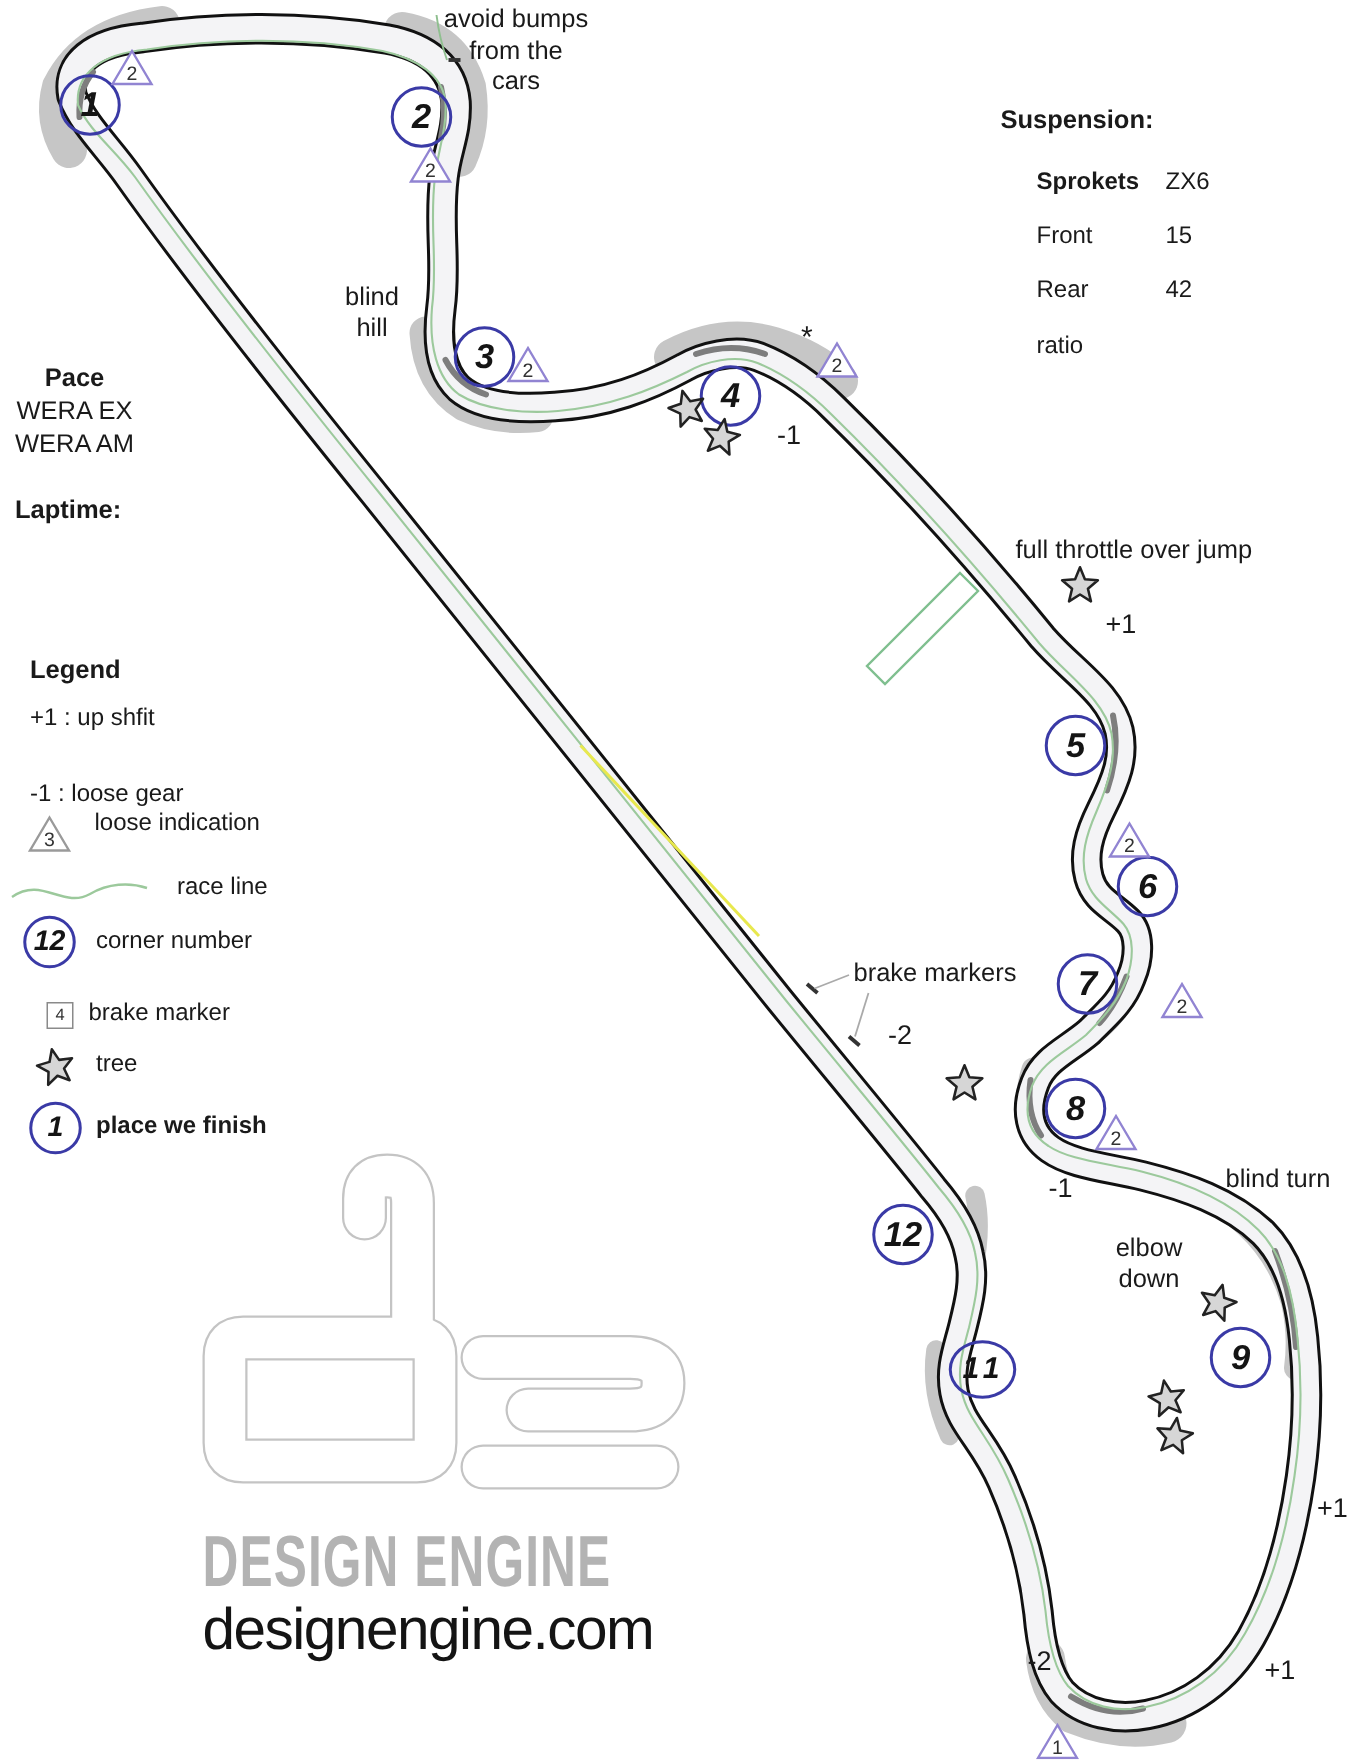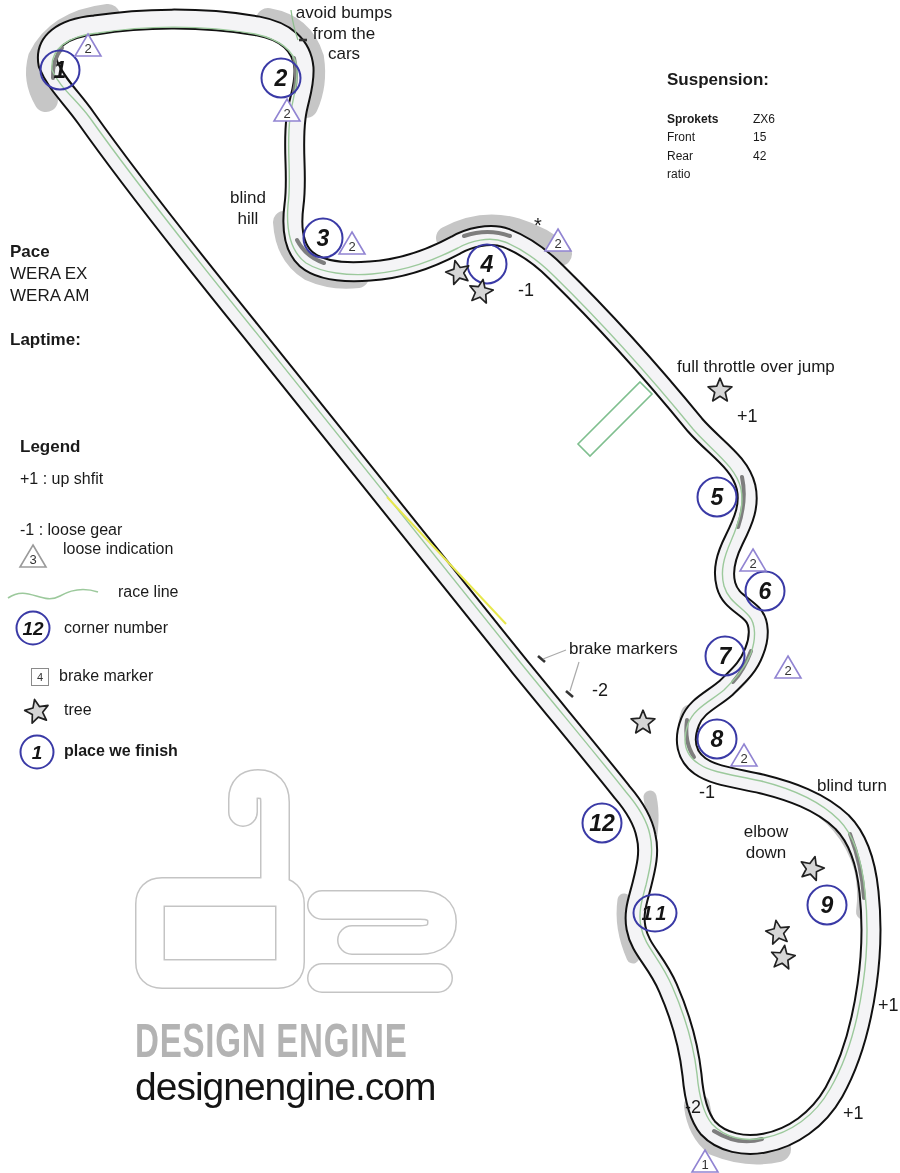--- a/index.html
+++ b/index.html
@@ -5,21 +5,21 @@
   html,body{margin:0;padding:0;background:#fff;}
   .stage{position:relative;width:900px;height:1173px;background:#ffffff;overflow:hidden;
          font-family:"Liberation Sans",sans-serif;color:#1a1a1a;}
   svg.map{position:absolute;left:0;top:0;}
   .abs{position:absolute;}
   .pre{white-space:pre-line;}
   .lbl{font-size:17px;line-height:1.22;}
   .ctr{text-align:center;}
   .title{font-size:27px;font-weight:bold;letter-spacing:.2px;}
   .h2{font-size:17px;font-weight:bold;}
-  .susp-grid{display:grid;grid-template-columns:86px auto;row-gap:4px;font-size:12px;line-height:1.2;}
+  .susp-grid{display:grid;grid-template-columns:86px auto;row-gap:17px;font-size:16px;line-height:1.2;margin-left:24px;}
   .b{font-weight:bold;}
   .cnum{position:absolute;transform:translate(-50%,-50%);border:2px solid #3a3aa6;border-radius:50%;
         width:37px;height:37px;display:flex;align-items:center;justify-content:center;
         font-style:italic;font-weight:bold;font-size:23px;color:#141414;background:transparent;}
   .cnum.small{width:31px;height:31px;font-size:19px;}
   .cnum.wide{width:45px;height:39px;letter-spacing:4px;font-size:20px;padding-left:2px;box-sizing:border-box;}
   .tri{position:absolute;transform:translate(-50%,-50%);width:30px;height:26px;}
   .star{position:absolute;transform:translate(-50%,-50%);width:27px;height:27px;}
   .legend{font-size:16px;line-height:1.2;}
   .legend-item-label{font-size:16px;}
@@ -214,21 +214,21 @@
     <div class="b">Sprokets</div>
     <div>ZX6</div>
     <div>Front</div>
     <div>15</div>
     <div>Rear</div>
     <div>42</div>
     <div>ratio</div>
     <div></div>
   </div>
 
-  <div class="abs" style="left:10px;top:241px;font-size:17px;line-height:1.3;">
+  <div class="abs" style="left:10px;top:241px;font-size:17px;line-height:1.3;text-align:center;">
     <div class="b">Pace</div>
     <div>WERA EX</div>
     <div>WERA AM</div>
   </div>
   <div class="abs b" style="left:10px;top:330px;font-size:17px;">Laptime:</div>
 
   <div class="abs lbl pre ctr" style="left:288px;top:3px;width:112px;">avoid bumps
 from the
 cars</div>
   <div class="abs lbl pre ctr" style="left:220px;top:188px;width:56px;">blind

